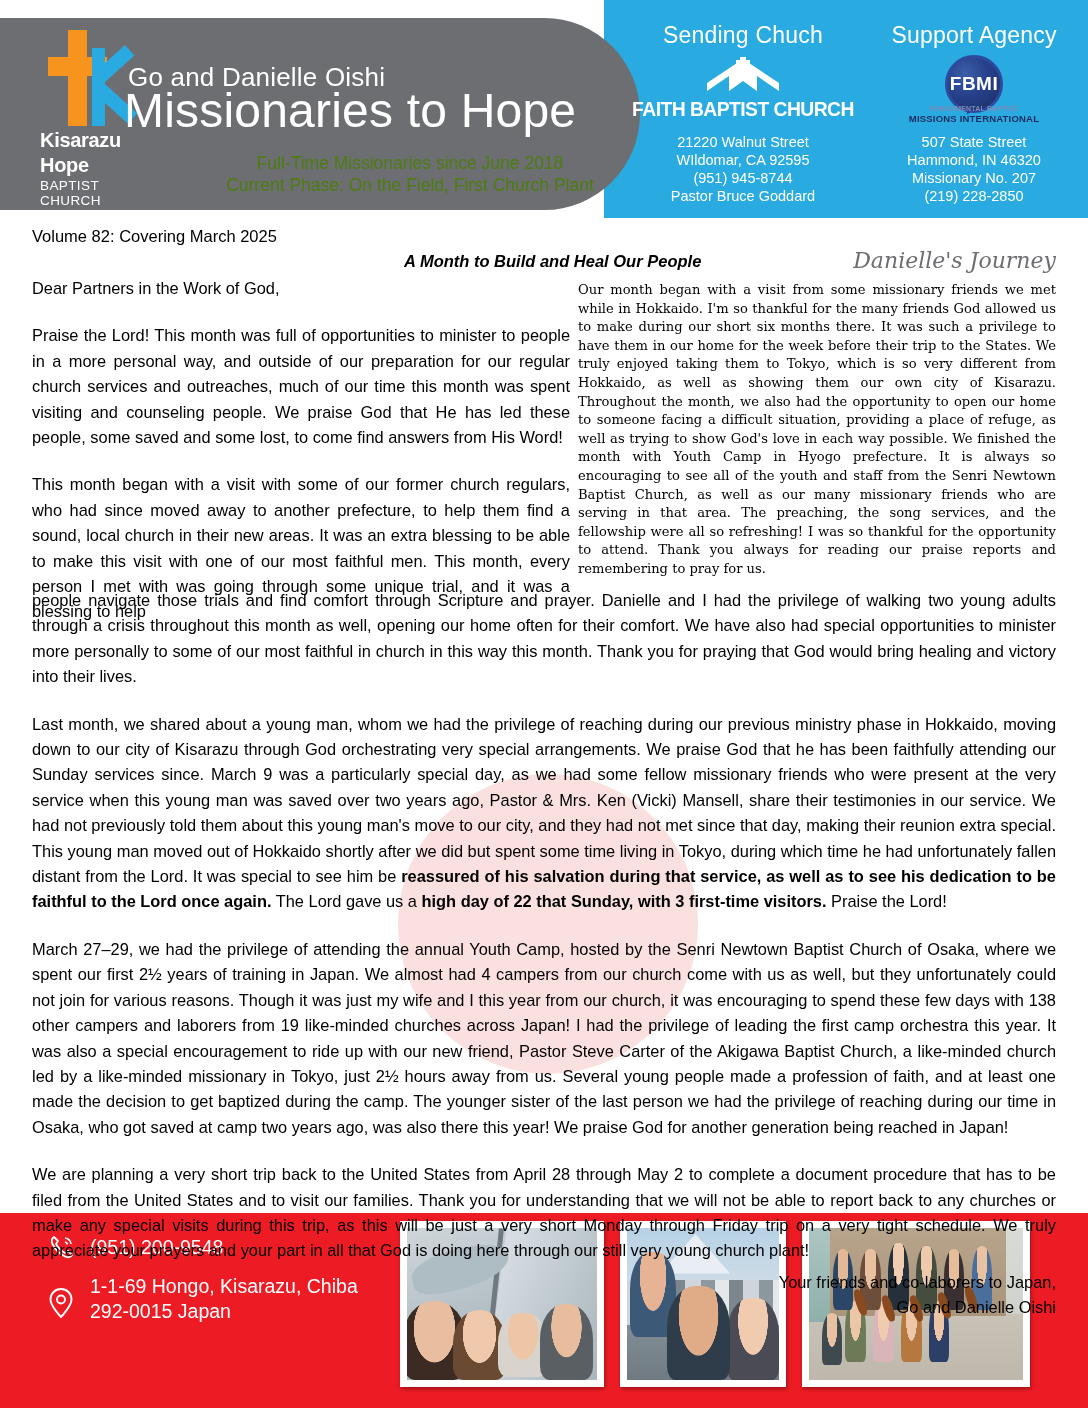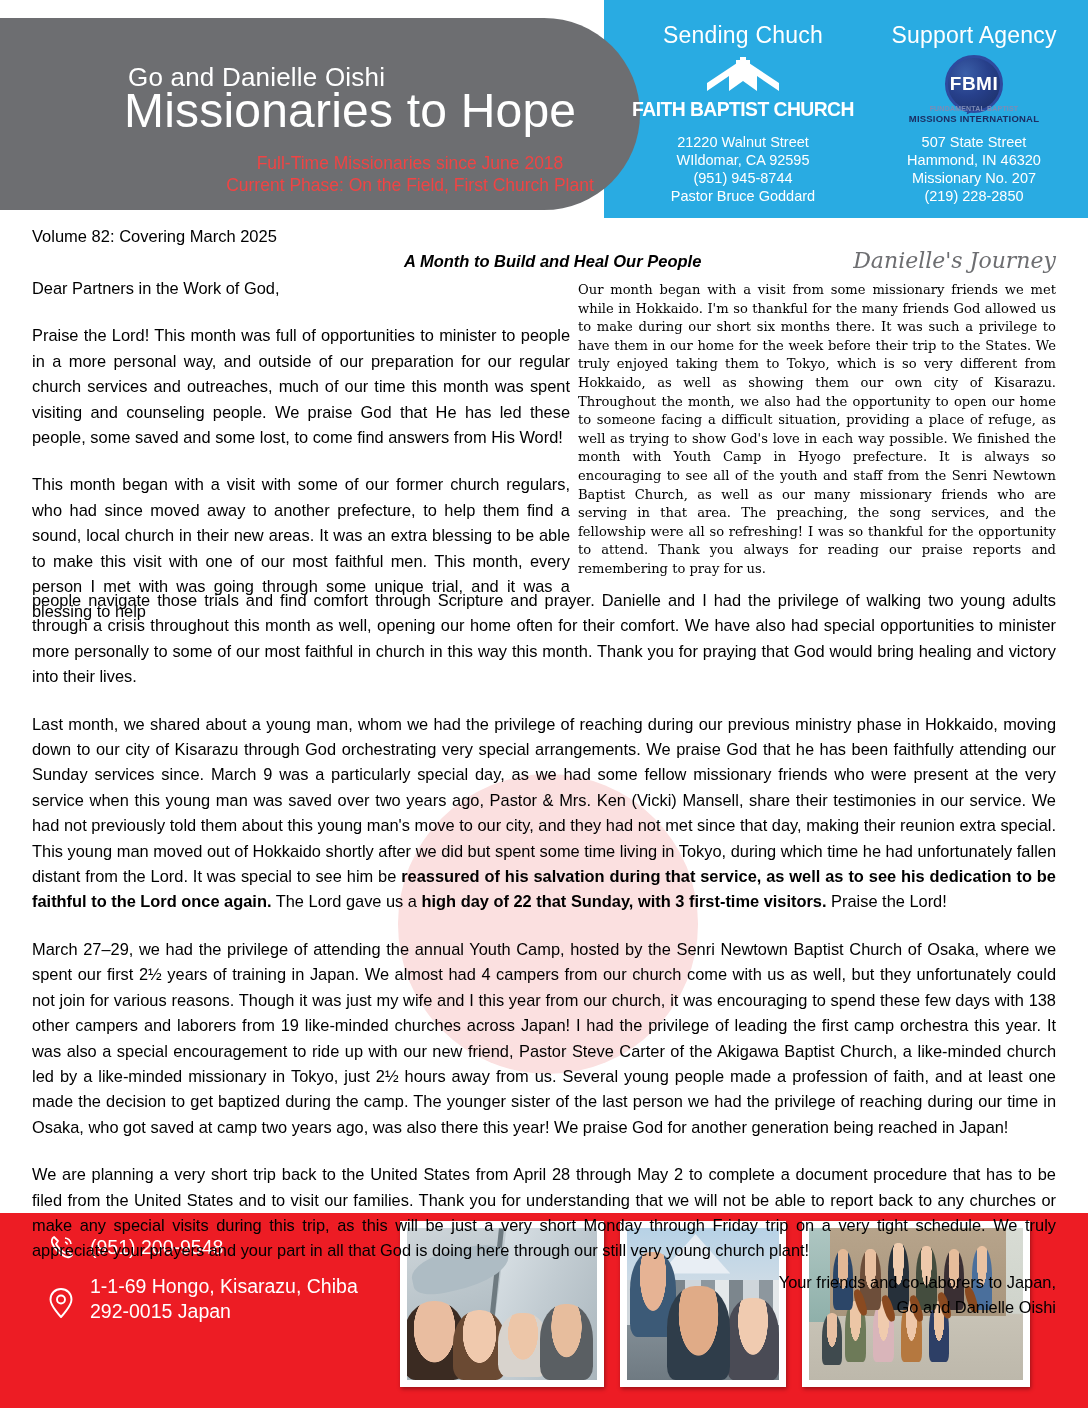--- a/index.html
+++ b/index.html
@@ -101,21 +101,21 @@
     font-size: 48px;
     font-weight: 300;
     letter-spacing: 0.2px;
     white-space: nowrap;
   }
   .hdr-tag {
     position: absolute;
     left: 200px; top: 152px;
     width: 420px;
     text-align: center;
-    color: #ef4444;
+    color: #4d7c0f;
     font-size: 17.5px;
     line-height: 22px;
   }
 
   
   .panel-col {
     position: absolute;
     top: 22px;
     text-align: center;
     color: #ffffff;
@@ -388,20 +388,32 @@
 </style>
 </head>
 <body>
 
 <div class="page">
 
   <div class="header">
     <div class="header-blue"></div>
     <div class="header-gray"></div>
 
+    <div class="logo-block">
+      <div class="logo-mark">
+        <div class="cross-v"></div>
+        <div class="cross-h"></div>
+        <div class="k-stem" style="left:52px;top:18px;width:13px;height:78px;"></div>
+        <div class="k-arm1" style="left:60px;top:40px;width:40px;height:14px;"></div>
+        <div class="k-arm2" style="left:60px;top:52px;width:44px;height:14px;"></div>
+      </div>
+      <div class="logo-name">Kisarazu</div>
+      <div class="logo-name">Hope</div>
+      <div class="logo-sub">BAPTIST CHURCH</div>
+    </div>
 
     <div class="hdr-name">Go and Danielle Oishi</div>
     <div class="hdr-title">Missionaries to Hope</div>
     <div class="hdr-tag">
       <div>Full-Time Missionaries since June 2018</div>
       <div>Current Phase: On the Field, First Church Plant</div>
     </div>
 
     <div class="panel-col panel-left">
       <div class="panel-head">Sending Chuch</div>

